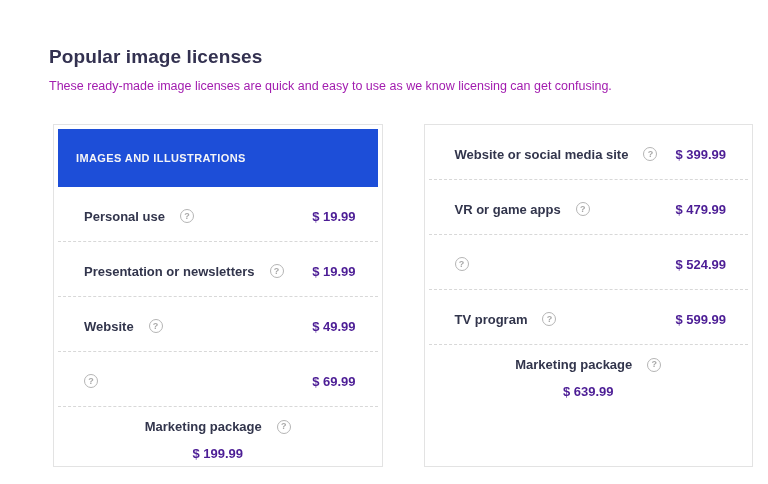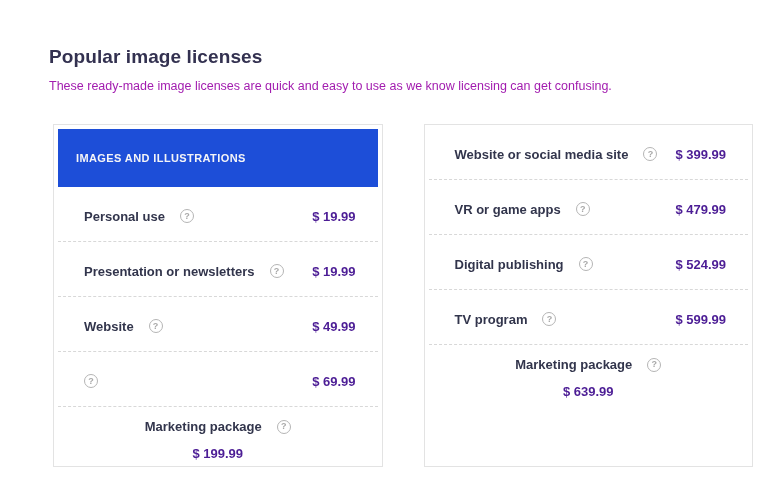--- a/index.html
+++ b/index.html
@@ -169,21 +169,20 @@
       <div class="row">
         <span class="label-wrap">
           <span class="license-label">VR or game apps</span>
           <span class="qicon">?</span>
         </span>
         <span class="price">$ 479.99</span>
       </div>
 
       <div class="row">
         <span class="label-wrap">
-          <span class="license-label">Digital publishing</span>
           <span class="qicon">?</span>
         </span>
         <span class="price">$ 524.99</span>
       </div>
 
       <div class="row">
         <span class="label-wrap">
           <span class="license-label">TV program</span>
           <span class="qicon">?</span>
         </span>

